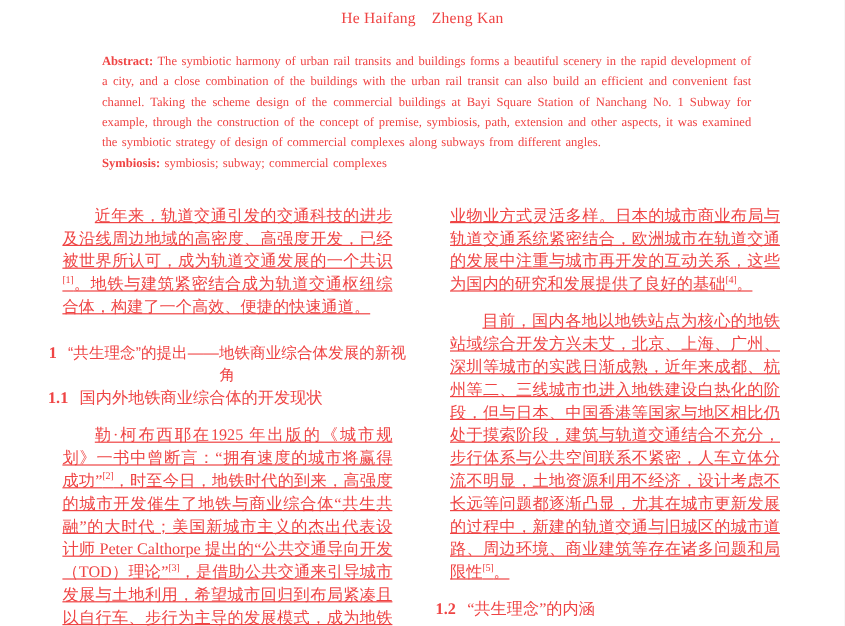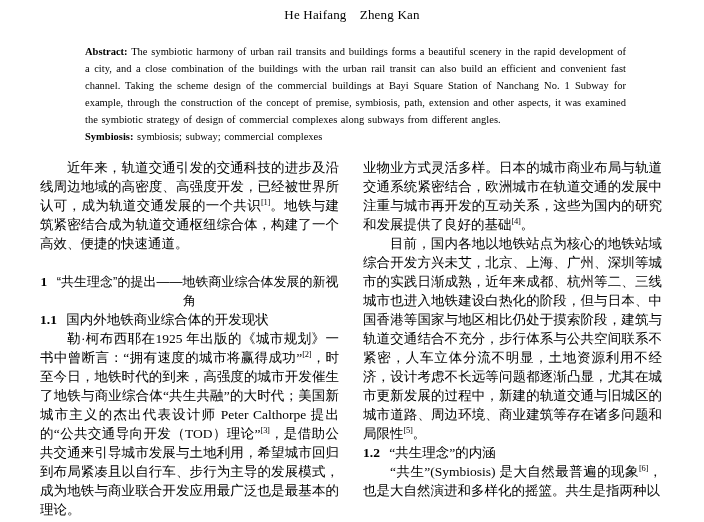--- a/index.html
+++ b/index.html
@@ -1,20 +1,20 @@
 <!DOCTYPE html>
 <html><head>
 <meta charset="utf-8">
 <style>
   html,body { margin:0; padding:0; background:#e8e8e8; }
   .page {
     position:relative; width:704px; height:522px; margin:0 auto;
     background:#ffffff; overflow:hidden;
     font-family:"Liberation Serif","DejaVu Serif",serif;
-    color:#000000;
+    color:#ef4444;
     -webkit-font-smoothing:antialiased;
   }
   .authors {
     padding-top:7px; text-align:center;
     font-size:13px; line-height:16px; letter-spacing:.2px;
   }
   .affiliation {
     margin-top:5px; text-align:center;
     font-size:11.5px; line-height:15px;
   }
@@ -26,21 +26,21 @@
   .lbl { font-weight:bold; }
   .columns {
     display:flex; gap:24px; box-sizing:border-box;
     padding:13px 42px 0 40px;
   }
   .col {
     flex:0 0 299px; width:299px;
     font-size:13.5px; line-height:19px;
     text-align:justify; text-justify:inter-ideograph;
   }
-  .para { margin:0; }
+  .para { margin:12px;text-decoration:underline; }
   .indent { text-indent:2em; }
   .heading { margin:0; text-align:left; }
   .heading .num { font-weight:bold; margin-right:.7em; }
   .h1 { margin-top:19px;text-align:center; }
   .h1 .title { font-family:"Liberation Sans","DejaVu Sans",sans-serif; font-size:13px; }
   sup.ref {
     font-size:8.5px; line-height:0; vertical-align:super;
     letter-spacing:-.3px;
   }
 </style>

